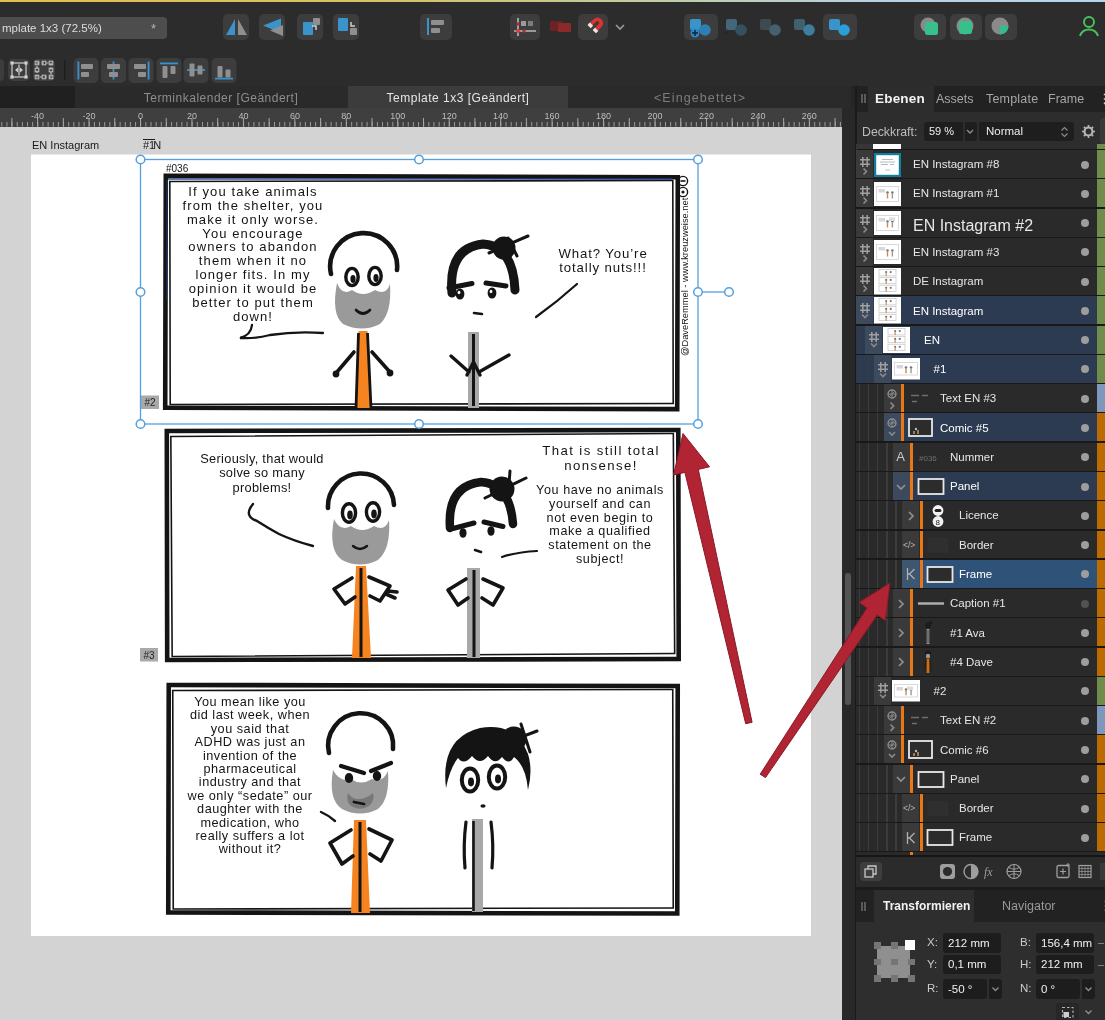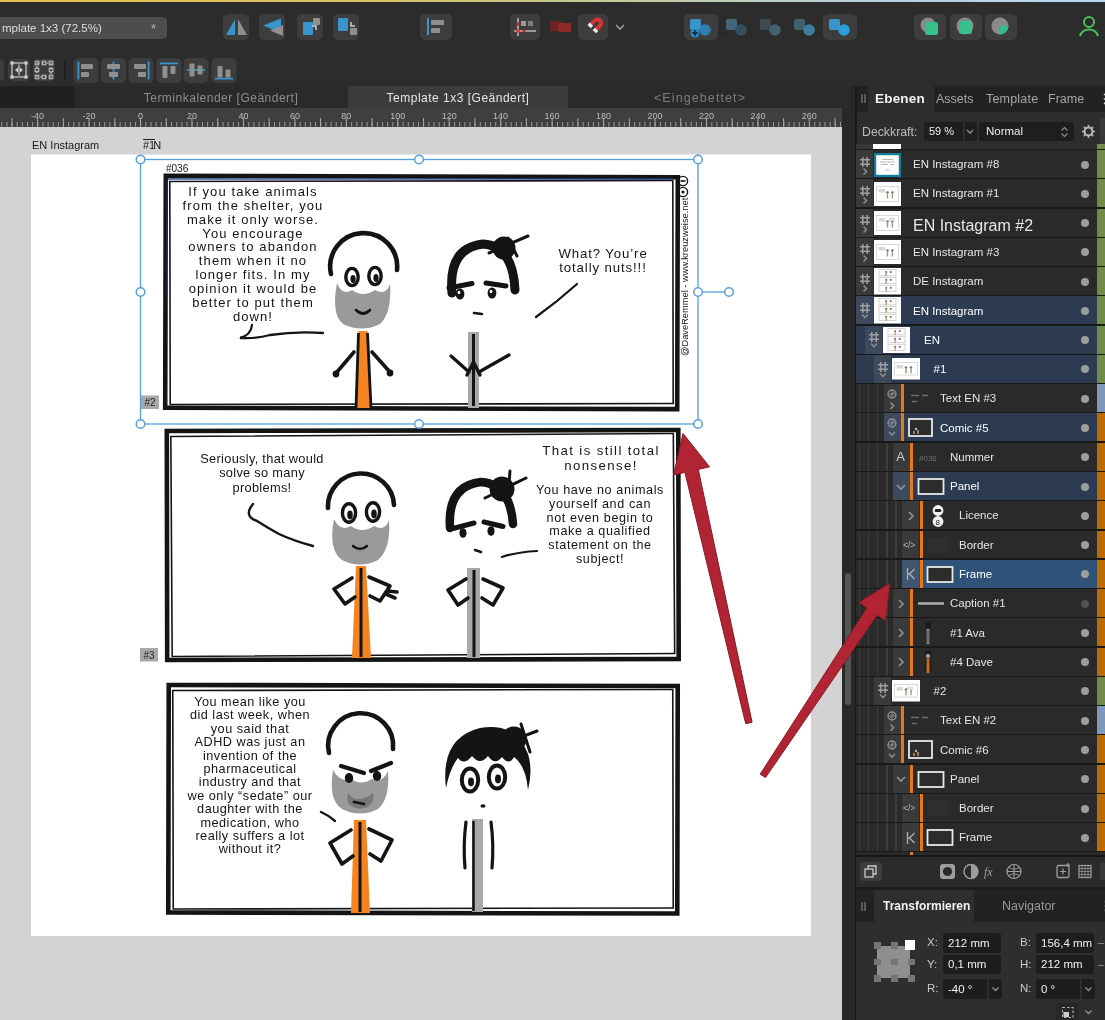--- a/index.html
+++ b/index.html
@@ -897,21 +897,21 @@
 <div style="position:absolute;left:1036px;top:933.4799999999997px;width:58px;height:19.5px;background:#1d1d1d;border-radius:3px;"></div>
 <div class="t" style="left:1041px;top:936.9799999999997px;font-size:11.5px;color:#f0f0f0;">156,4 mm</div>
 <div class="t" style="left:927px;top:957.9799999999997px;font-size:11.5px;color:#c9c9c9;">Y:</div>
 <div style="position:absolute;left:943px;top:954.9799999999997px;width:58px;height:19.5px;background:#1d1d1d;border-radius:3px;"></div>
 <div class="t" style="left:948px;top:958.4799999999997px;font-size:11.5px;color:#f0f0f0;">0,1 mm</div>
 <div class="t" style="left:1020px;top:957.9799999999997px;font-size:11.5px;color:#c9c9c9;">H:</div>
 <div style="position:absolute;left:1036px;top:954.9799999999997px;width:58px;height:19.5px;background:#1d1d1d;border-radius:3px;"></div>
 <div class="t" style="left:1041px;top:958.4799999999997px;font-size:11.5px;color:#f0f0f0;">212 mm</div>
 <div class="t" style="left:927px;top:982.4799999999997px;font-size:11.5px;color:#c9c9c9;">R:</div>
 <div style="position:absolute;left:943px;top:979.4799999999997px;width:44px;height:19.5px;background:#1d1d1d;border-radius:3px;"></div>
-<div class="t" style="left:948px;top:982.9799999999997px;font-size:11.5px;color:#f0f0f0;">-40 °</div>
+<div class="t" style="left:948px;top:982.9799999999997px;font-size:11.5px;color:#f0f0f0;">-50 °</div>
 <div style="position:absolute;left:988.5px;top:979.4799999999997px;width:13px;height:19.5px;background:#1d1d1d;border-radius:0 3px 3px 0;"></div>
 <svg class="t" style="left:990.5px;top:986.4799999999997px;" width="10" height="8">
       <path d="M1.5 1.5 l3 3 l3 -3" stroke="#8f8f8f" stroke-width="1.3" fill="none"></path>
     </svg>
 <div class="t" style="left:1020px;top:982.4799999999997px;font-size:11.5px;color:#c9c9c9;">N:</div>
 <div style="position:absolute;left:1036px;top:979.4799999999997px;width:44px;height:19.5px;background:#1d1d1d;border-radius:3px;"></div>
 <div class="t" style="left:1041px;top:982.9799999999997px;font-size:11.5px;color:#f0f0f0;">0 °</div>
 <div style="position:absolute;left:1081.5px;top:979.4799999999997px;width:13px;height:19.5px;background:#1d1d1d;border-radius:0 3px 3px 0;"></div>
 <svg class="t" style="left:1083.5px;top:986.4799999999997px;" width="10" height="8">
       <path d="M1.5 1.5 l3 3 l3 -3" stroke="#8f8f8f" stroke-width="1.3" fill="none"></path>

